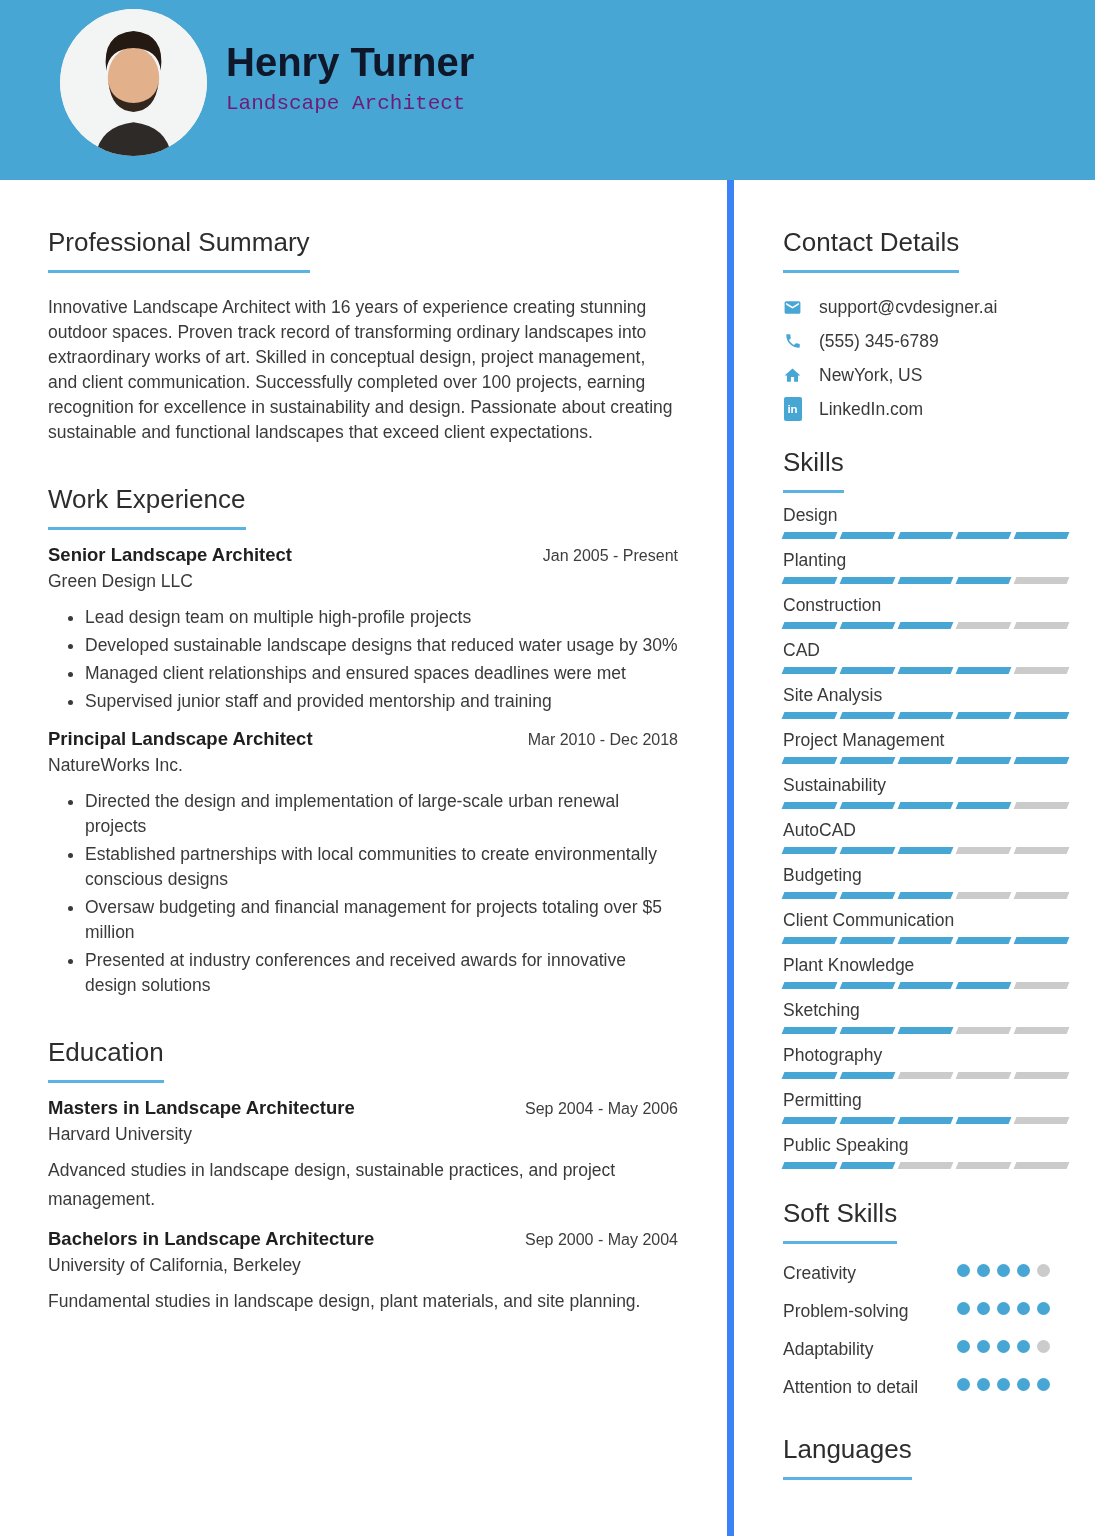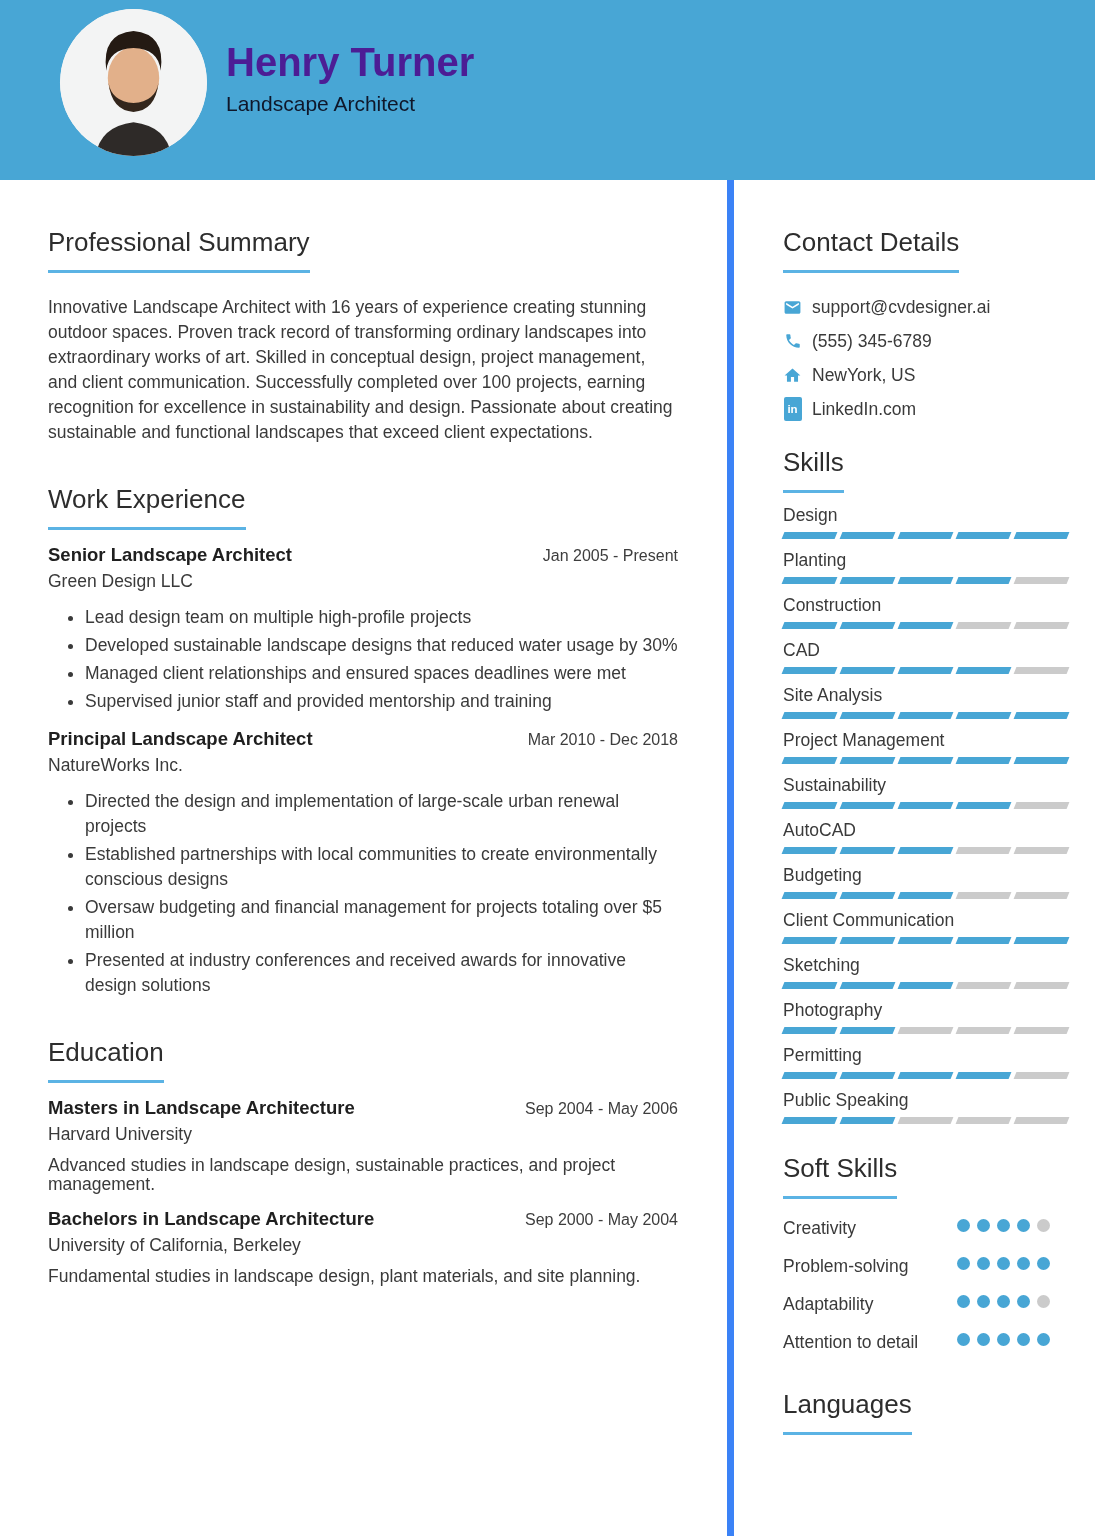--- a/index.html
+++ b/index.html
@@ -12,22 +12,22 @@
   
   .hdr{
     height:180px;background:var(--accent,#48A6D5);position:relative;flex:0 0 auto;
   }
   .photo{
     position:absolute;left:60px;top:9px;width:147px;height:147px;border-radius:50%;
     overflow:hidden;background:#f3f4f4;
   }
   .photo svg{display:block;width:100%;height:100%;}
   .hdr-text{position:absolute;left:226px;top:40px;}
-  .name{font-size:40px;font-weight:bold;color:#4c1d95;margin:0;line-height:1.1;}
-  .job-title{font-size:21px;color:#0f172a;margin-top:8px;}
+  .name{font-size:40px;font-weight:bold;color:#0f172a;margin:0;line-height:1.1;}
+  .job-title{font-size:21px;color:#701a75;margin-top:8px;font-family:Liberation Mono, monospace;}
 
   
   .cols{display:flex;flex:1 1 auto;min-height:0;}
   .col-left{
     width:727px;box-sizing:border-box;padding:48px 49px 0 48px;flex:0 0 auto;
   }
   .col-right{
     flex:1 1 auto;box-sizing:border-box;border-left:7px solid #3b82f6;
     padding:48px 33px 0 49px;
   }
@@ -41,25 +41,25 @@
 
   
   .summary-text{font-size:17.5px;line-height:25px;margin-top:22px;color:#3a3a3a;}
   .entry{margin-top:10px;}
   .entry-head{display:flex;justify-content:space-between;align-items:baseline;margin-top:14px;}
   .entry-title{font-size:18.5px;font-weight:bold;color:#1f1f1f;}
   .entry-dates{font-size:16px;color:#3d3d3d;white-space:nowrap;}
   .entry-sub{font-size:17.5px;color:#3a3a3a;margin-top:5px;}
   .bullets{margin:13px 0 14px 0;padding-left:37px;}
   .bullets li{font-size:17.5px;line-height:25px;color:#3a3a3a;margin-bottom:3px;}
-  .edu-desc{font-size:17.5px;line-height:19px;color:#3a3a3a;margin-top:11px;margin-bottom:14px;}
+  .edu-desc{font-size:17.5px;line-height:29px;color:#3a3a3a;margin-top:11px;margin-bottom:14px;}
 
   
   .contact-list{margin-top:24px;}
-  .contact-row{display:flex;align-items:center;gap:10px;margin-bottom:13px;}
+  .contact-row{display:flex;align-items:center;gap:17px;margin-bottom:13px;}
   .contact-row .c-icon{flex:0 0 auto;width:19px;height:19px;display:flex;align-items:center;justify-content:center;}
   .contact-row .c-text{font-size:17.5px;color:#3a3a3a;}
   .li-badge{
     width:18px;height:24px;border-radius:2px;background:var(--accent,#48A6D5);
     color:#fff;font-size:11.5px;font-weight:bold;display:flex;align-items:center;justify-content:center;
     font-family:"Liberation Sans", sans-serif;
   }
 
   .skills-list{margin-top:12px;}
   .skill{margin-bottom:11px;}
@@ -325,20 +325,30 @@
               <div class="skill-name">Client Communication</div>
               <div class="level-bar">
                 <span class="seg filled"></span>
                 <span class="seg filled"></span>
                 <span class="seg filled"></span>
                 <span class="seg filled"></span>
                 <span class="seg filled"></span>
               </div>
             </div>
 
+            <div class="skill">
+              <div class="skill-name">Plant Knowledge</div>
+              <div class="level-bar">
+                <span class="seg filled"></span>
+                <span class="seg filled"></span>
+                <span class="seg filled"></span>
+                <span class="seg filled"></span>
+                <span class="seg empty"></span>
+              </div>
+            </div>
 
             <div class="skill">
               <div class="skill-name">Sketching</div>
               <div class="level-bar">
                 <span class="seg filled"></span>
                 <span class="seg filled"></span>
                 <span class="seg filled"></span>
                 <span class="seg empty"></span>
                 <span class="seg empty"></span>
               </div>

